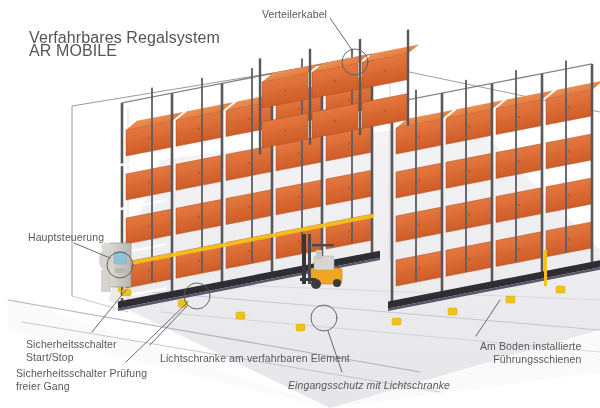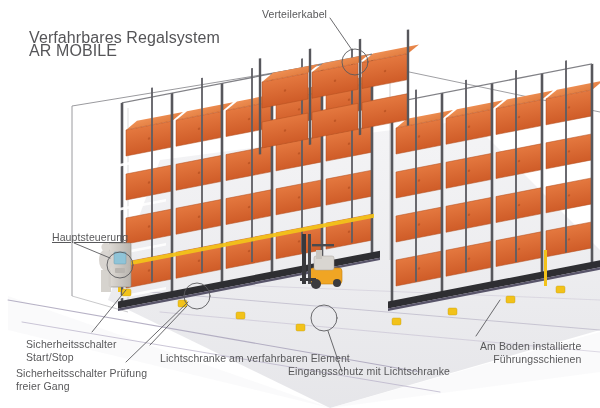--- a/index.html
+++ b/index.html
@@ -16,25 +16,25 @@
     font-size:10.5px;
     line-height:12.6px;
     color:#58585a;
     letter-spacing:.1px;
     white-space:pre;
     font-family:"Liberation Sans","DejaVu Sans",sans-serif;
   }
   .lbl.title{font-size:16px;line-height:13px;color:#555558;}
   #l-title{left:29px;top:31px;}
   #l-verteilerkabel{left:262px;top:8px;}
-  #l-hauptsteuerung{left:52px;top:231px;text-decoration:underline;}
+  #l-hauptsteuerung{left:28px;top:231px;}
   #l-sicher-start{left:26px;top:338px;}
   #l-sicher-pruef{left:16px;top:367px;}
   #l-licht-element{left:160px;top:352px;}
-  #l-eingangsschutz{left:288px;top:365px;}
+  #l-eingangsschutz{left:288px;top:379px;font-style:italic;}
   #l-boden-schienen{left:480px;top:340px;text-align:right;}
 </style>
 </head>
 <body>
 
 <div id="stage">
 
   <svg id="scene" viewBox="0 0 600 408" xmlns="http://www.w3.org/2000/svg">
     <defs>
       <linearGradient id="gFloor" x1="0" y1="0" x2="0" y2="1">

